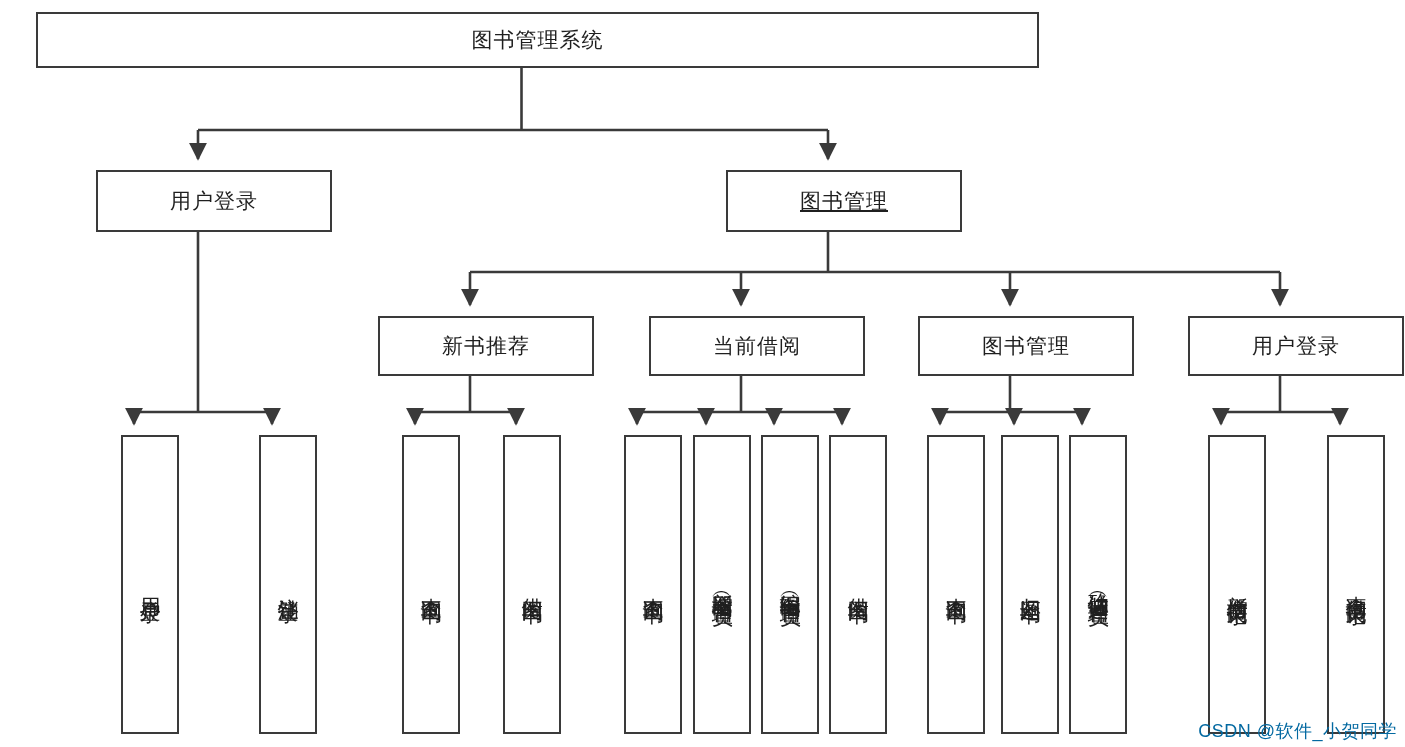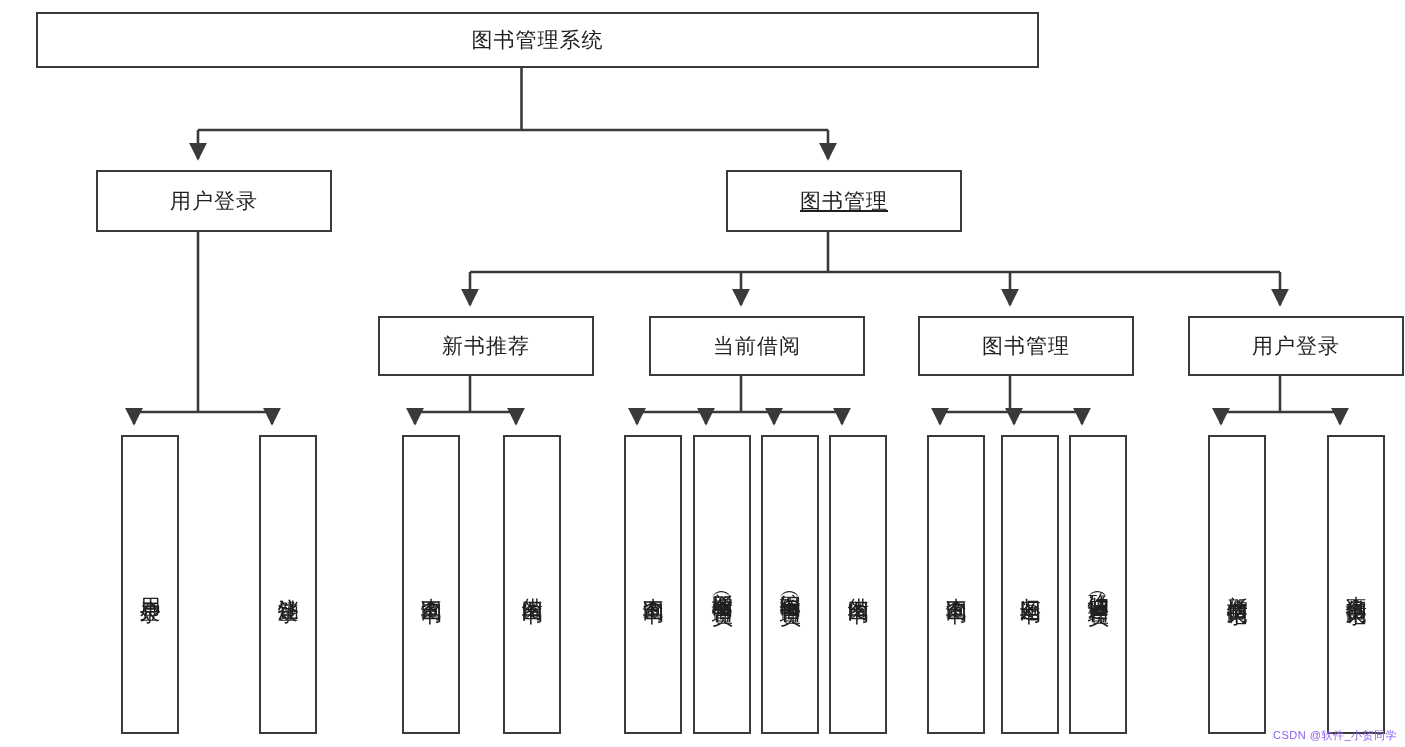--- a/index.html
+++ b/index.html
@@ -55,22 +55,22 @@
     text-orientation: upright;
     white-space: nowrap;
   }
   .node .label {
     display: block;
   }
   #watermark {
     position: absolute;
     right: 8px;
     bottom: 4px;
-    font-size: 11px;
-    color: #8b5cf6;
+    font-size: 18px;
+    color: #0369a1;
     letter-spacing: 0.5px;
     white-space: nowrap;
   }
 </style>
 </head>
 <body>
 
 <div id="canvas">
 
   <svg id="wires" width="1405" height="747" viewBox="0 0 1405 747" xmlns="http://www.w3.org/2000/svg">

